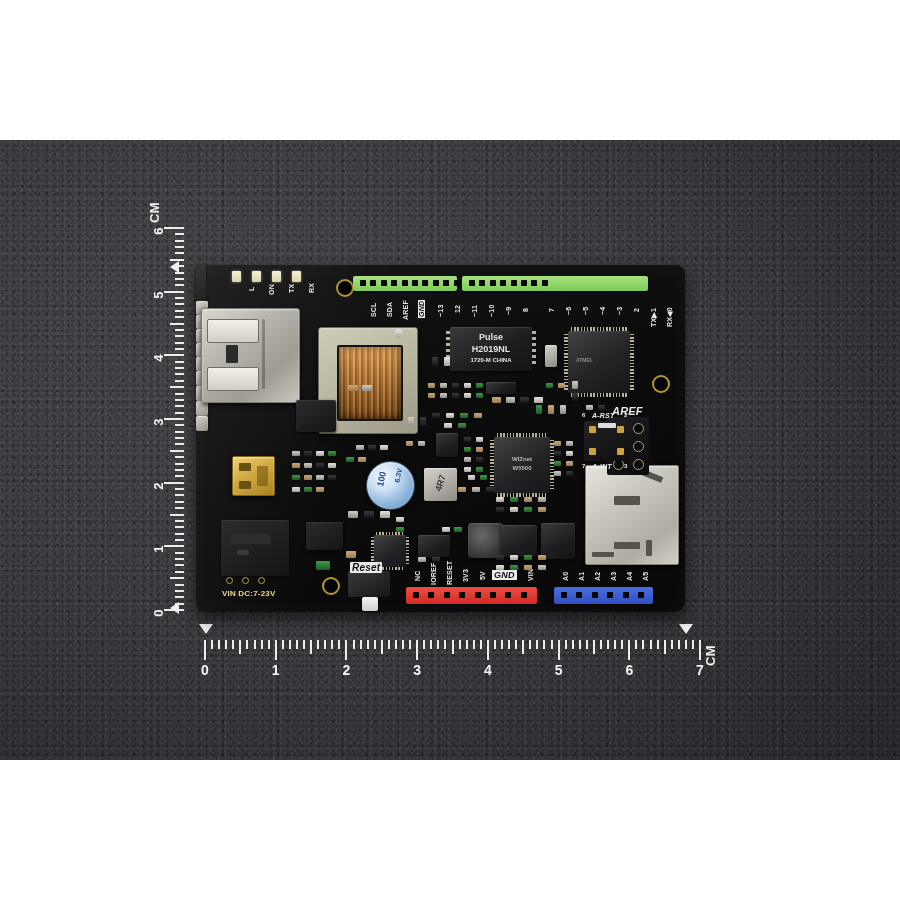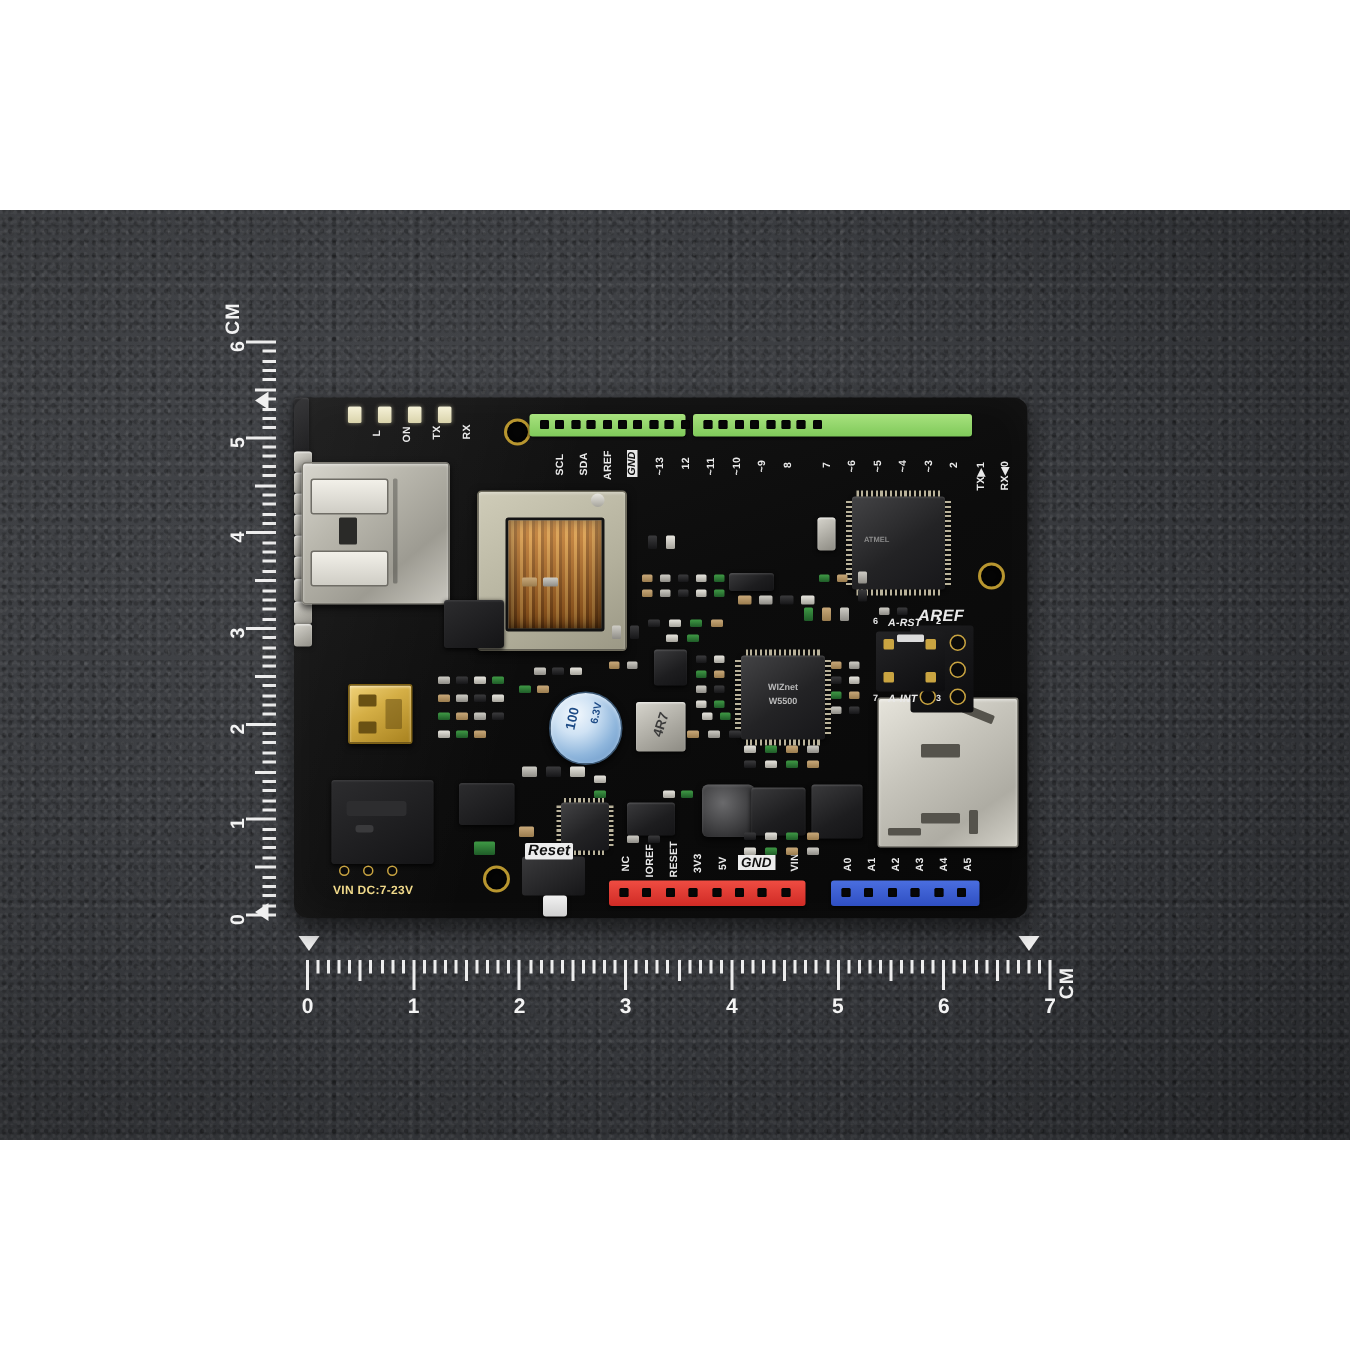--- a/index.html
+++ b/index.html
@@ -392,20 +392,27 @@
     <div class="smdL" style="left:127px;top:54px;width:12px;height:14px;"></div>
     <div class="smdL" style="left:145px;top:54px;width:12px;height:14px;"></div>
     <div class="smdL" style="left:163px;top:54px;width:12px;height:14px;"></div>
     <div class="smdL" style="left:181px;top:54px;width:12px;height:14px;"></div>
     <div class="smdL" style="left:199px;top:54px;width:12px;height:14px;"></div>
     <div class="smdL" style="left:127px;top:168px;width:12px;height:15px;"></div>
     <div class="smdL" style="left:152px;top:168px;width:12px;height:15px;"></div>
     <div class="smdL" style="left:177px;top:168px;width:12px;height:15px;"></div>
     <div class="smdL" style="left:202px;top:168px;width:12px;height:15px;"></div>
 
+    <div class="part ic" style="left:254px;top:62px;width:82px;height:44px;">
+      <div class="ic-txt" style="top:5px;font-size:9px;">Pulse</div>
+      <div class="ic-txt" style="top:17px;font-size:9px;">H2019NL</div>
+      <div class="ic-txt" style="top:30px;font-size:6px;">1720-M CHINA</div>
+      <div style="position:absolute;left:-4px;top:4px;width:4px;height:36px;background:repeating-linear-gradient(180deg,#b9b29a 0 3px,transparent 3px 6px);"></div>
+      <div style="position:absolute;right:-4px;top:4px;width:4px;height:36px;background:repeating-linear-gradient(180deg,#b9b29a 0 3px,transparent 3px 6px);"></div>
+    </div>
 
     <div class="part qfp" style="left:372px;top:66px;width:62px;height:62px;">
       <div class="legs" style="left:3px;top:-4px;width:56px;height:4px;"></div>
       <div class="legs" style="left:3px;bottom:-4px;width:56px;height:4px;"></div>
       <div class="legsv" style="top:3px;left:-4px;width:4px;height:56px;"></div>
       <div class="legsv" style="top:3px;right:-4px;width:4px;height:56px;"></div>
       <div style="position:absolute;left:8px;top:26px;font-size:5px;color:#8a8a8a;font-weight:bold;">ATMEL</div>
     </div>
 
     <div class="part qfp" style="left:298px;top:172px;width:56px;height:56px;">

